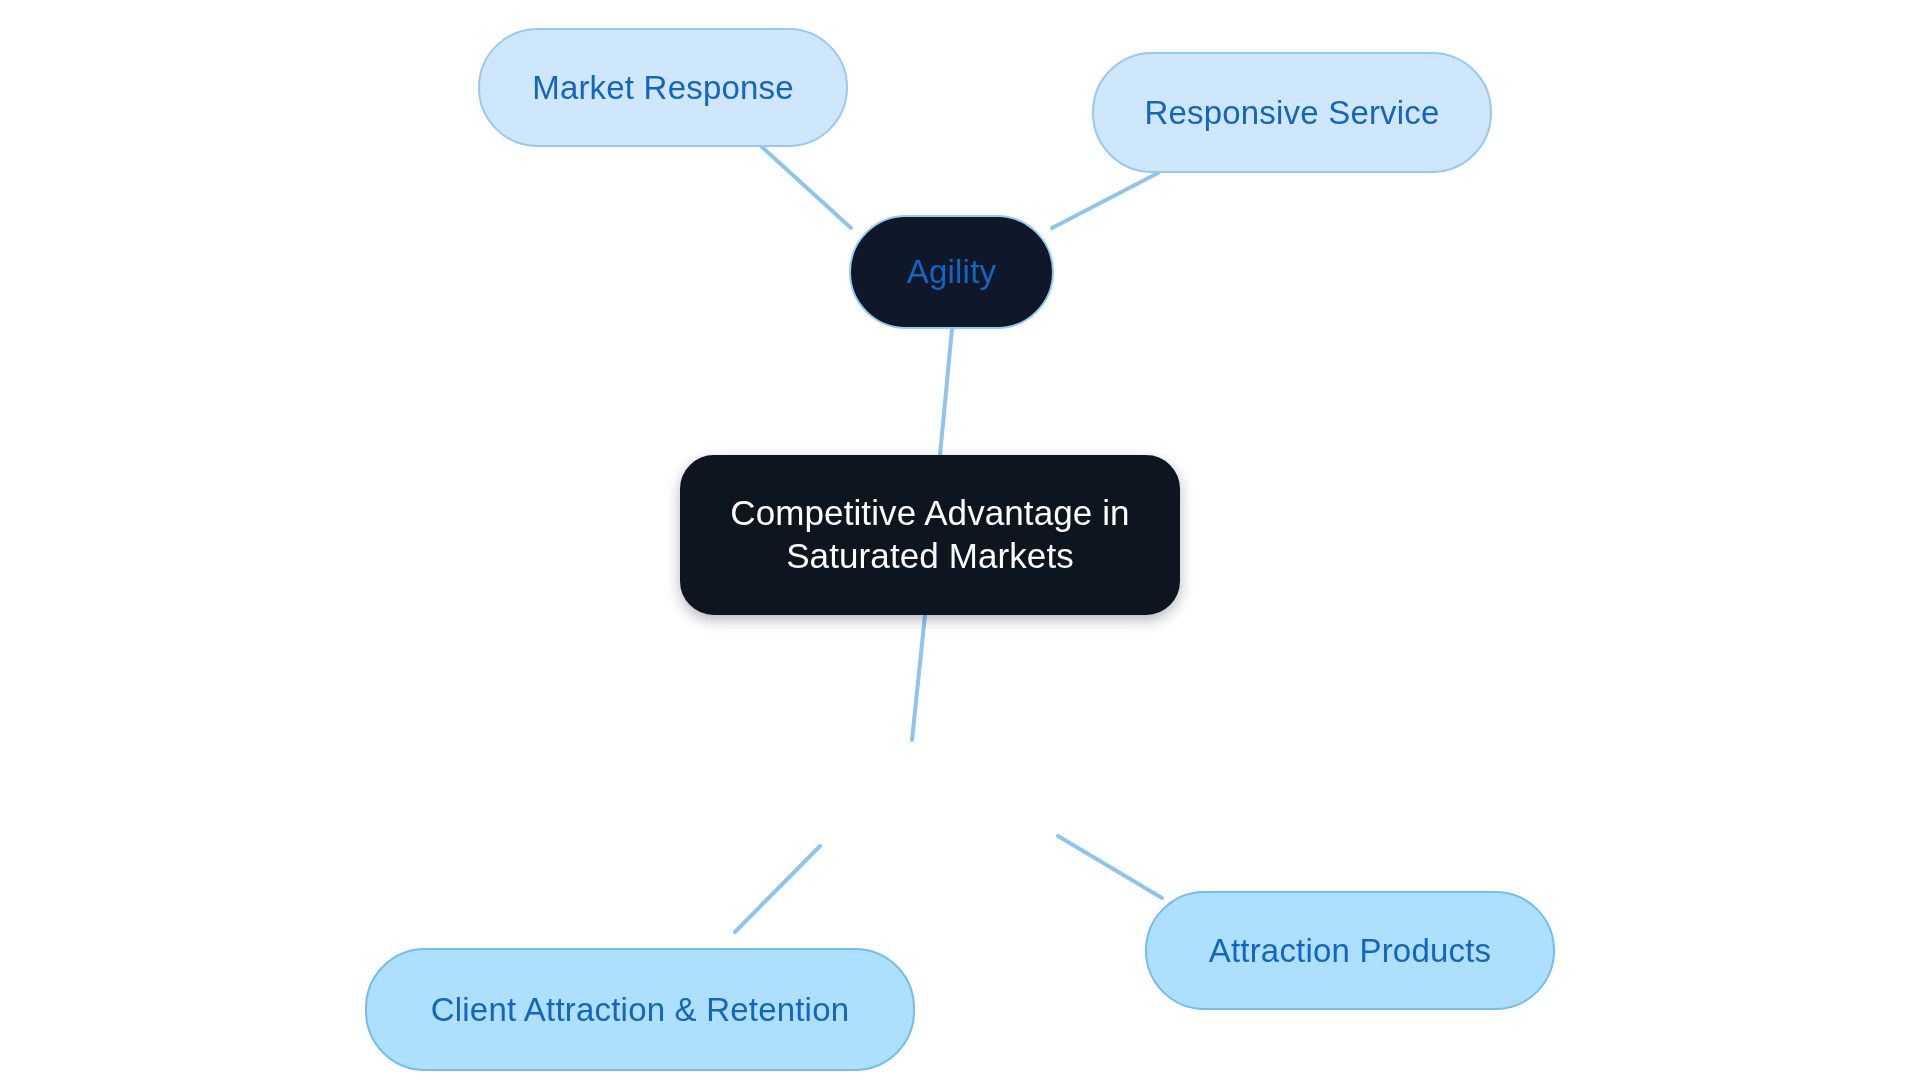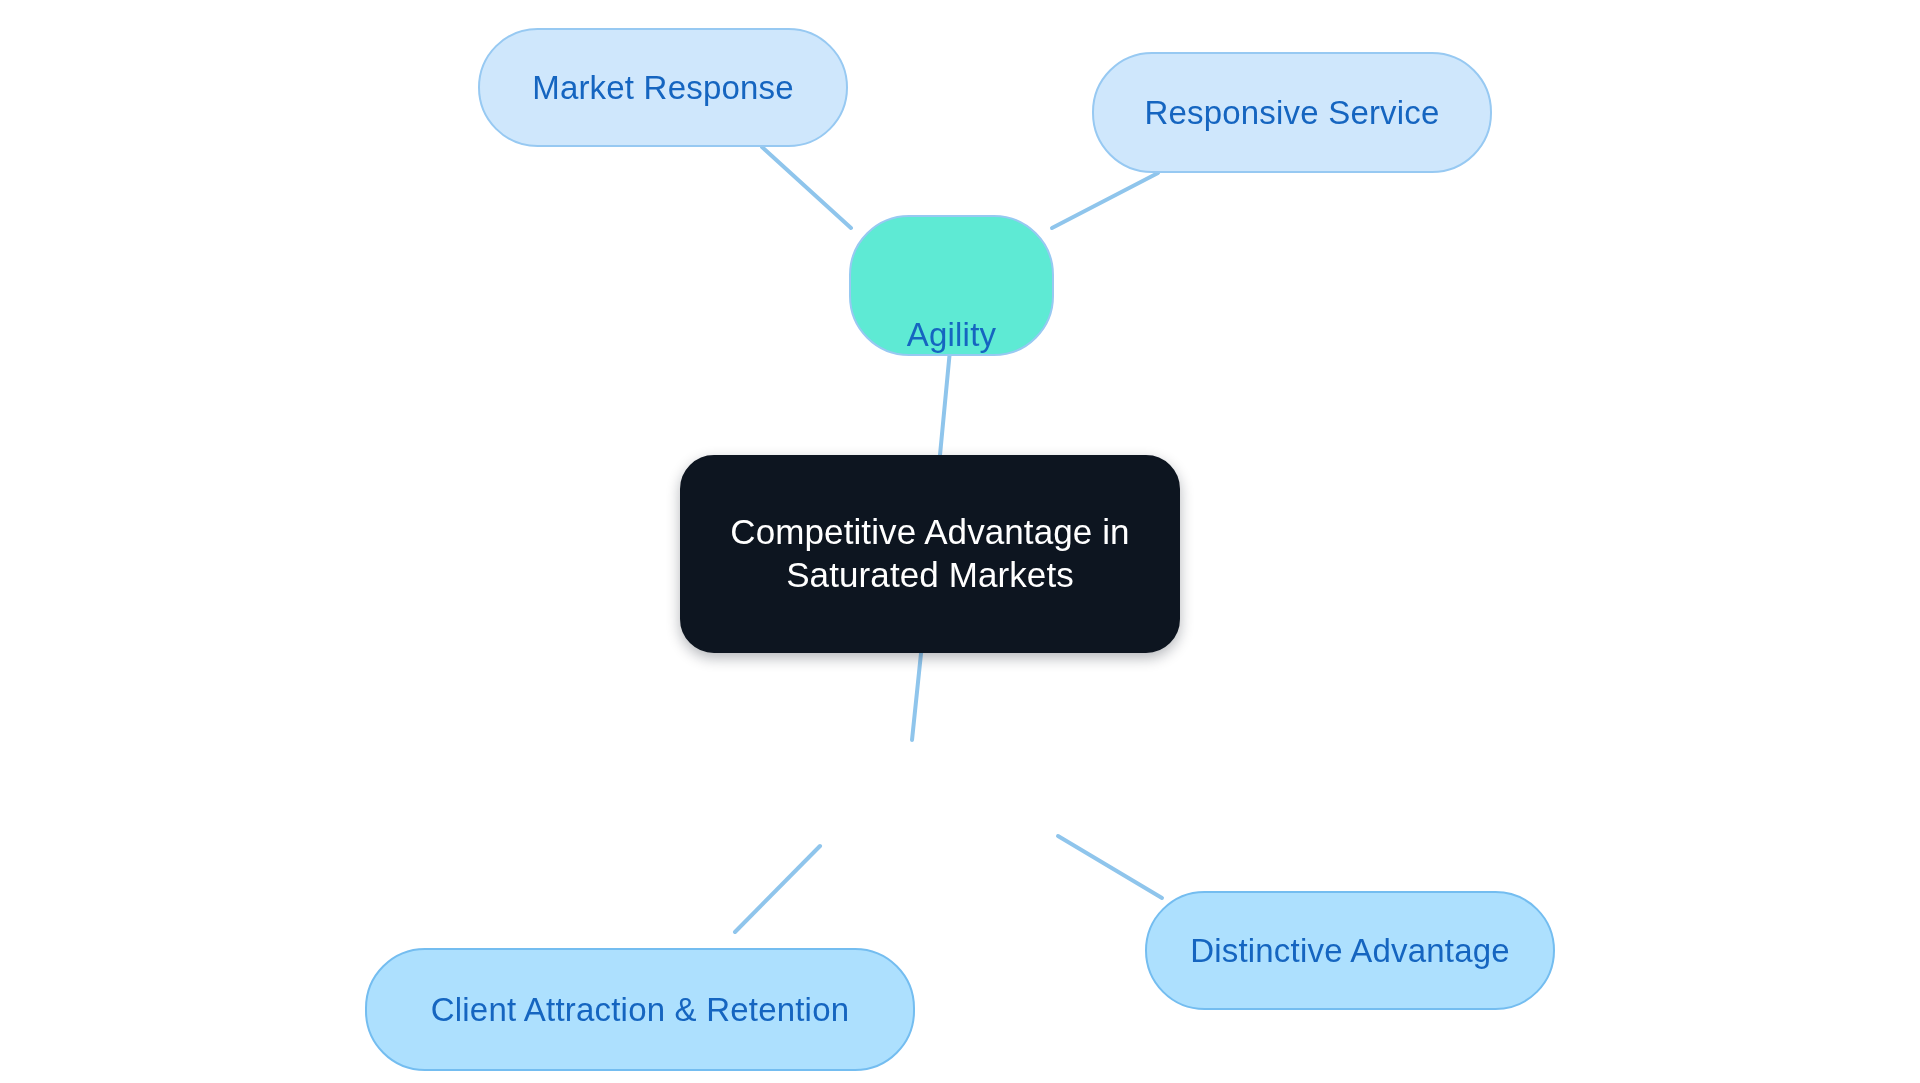--- a/index.html
+++ b/index.html
@@ -93,31 +93,31 @@
     </svg>
 
   <div class="node node-leaf tone-light" style="left: 1092px; top: 52px; width: 400px; height: 121px; background: rgb(207, 231, 252); border-color: rgb(151, 201, 242); color: rgb(21, 101, 192);">
     <span>Responsive Service</span>
   </div>
 
   <div class="node node-leaf tone-light" style="left: 478px; top: 28px; width: 370px; height: 119px; background: rgb(207, 231, 252); border-color: rgb(151, 201, 242); color: rgb(21, 101, 192);">
     <span>Market Response</span>
   </div>
 
-  <div class="node node-branch tone-light" style="left: 849px; top: 215px; width: 205px; height: 141px; background: #5eead4; border-color: rgb(151, 201, 242); color: rgb(21, 101, 192); align-items: flex-end;">
+  <div class="node node-branch tone-light" style="left: 849px; top: 215px; width: 205px; height: 114px; background: #0f172a; border-color: rgb(151, 201, 242); color: rgb(21, 101, 192);">
     <span>Agility</span>
   </div>
 
-  <div class="node node-root" style="left: 680px; top: 455px; width: 500px; height: 198px; background: rgb(13, 21, 32); color: rgb(255, 255, 255);">
+  <div class="node node-root" style="left: 680px; top: 455px; width: 500px; height: 160px; background: rgb(13, 21, 32); color: rgb(255, 255, 255);">
     <span>Competitive Advantage in
 Saturated Markets</span>
   </div>
 
 
   <div class="node node-leaf tone-bright" style="left: 365px; top: 932px; width: 550px; height: 123px; background: rgb(173, 224, 254); border-color: rgb(116, 189, 240); color: rgb(21, 101, 192); margin-top: 16px;">
     <span>Client Attraction &amp; Retention</span>
   </div>
 
   <div class="node node-leaf tone-bright" style="left: 1145px; top: 891px; width: 410px; height: 119px; background: rgb(173, 224, 254); border-color: rgb(116, 189, 240); color: rgb(21, 101, 192);">
-    <span>Distinctive Advantage</span>
+    <span>Attraction Products</span>
   </div>
 
 </div>
 
 </body></html>

